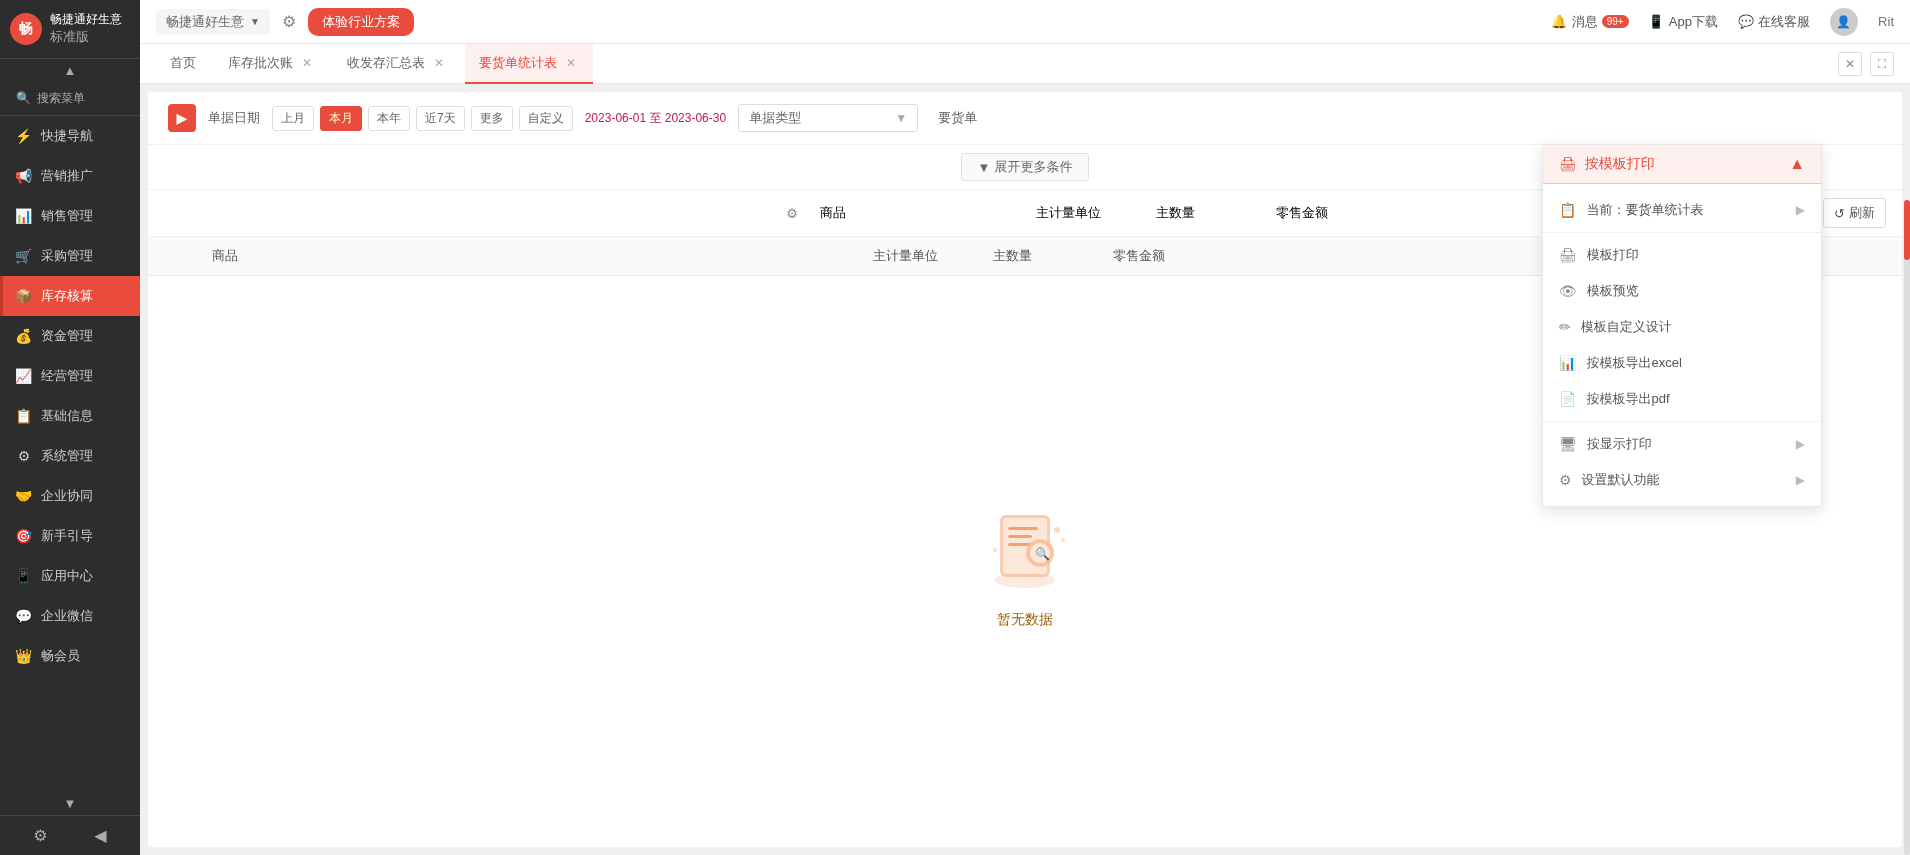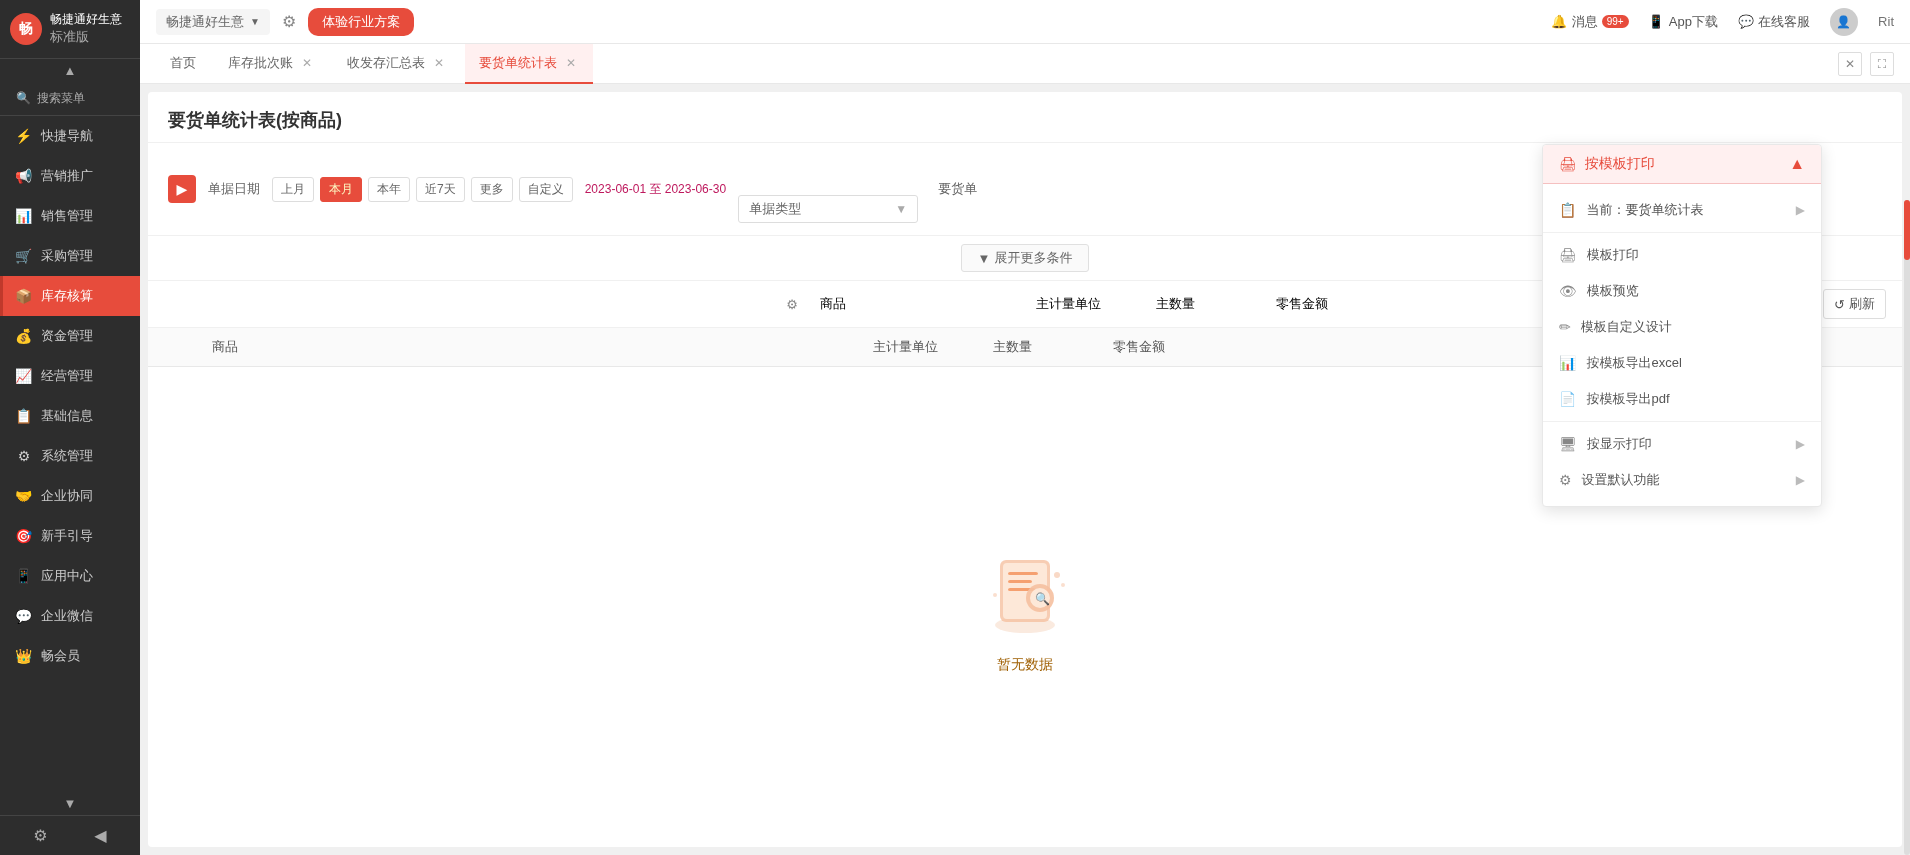--- a/index.html
+++ b/index.html
@@ -193,21 +193,20 @@
     }
     .date-btn.active { background: #e74c3c; color: #fef9c3; border-color: #e74c3c; }
     .date-range { font-size: 12px; color: #be185d; }
 
     .filter-type-select {
       display: flex; align-items: center;
       border: 1px solid #ddd; border-radius: 3px;
       padding: 4px 10px; min-width: 180px; cursor: pointer;
       background: #fff; color: #666; font-size: 13px;
       justify-content: space-between;
-      margin-top: 40px;
     }
     .filter-type-select .sel-arrow { color: #aaa; font-size: 12px; margin-left: 8px; }
 
     
     .expand-more-row {
       display: flex; justify-content: center;
       padding: 8px; border-bottom: 1px solid #f0f0f0;
     }
     .expand-more-btn {
       display: flex; align-items: center; gap: 4px;
@@ -442,23 +441,20 @@
       <span class="tab-close">✕</span>
     </div>
     <div class="tabs-actions">
       <div class="tab-action-btn">✕</div>
       <div class="tab-action-btn">⛶</div>
     </div>
   </div>
 
   <div class="page-content">
 
-    <div class="page-header">
-      <div class="page-title">要货单统计表(按商品)</div>
-    </div>
 
     <div class="filter-bar">
       <button class="filter-expand-btn">▶</button>
 
       <span class="filter-label">单据日期</span>
       <div class="date-btns">
         <button class="date-btn">上月</button>
         <button class="date-btn active">本月</button>
         <button class="date-btn">本年</button>
         <button class="date-btn">近7天</button>

